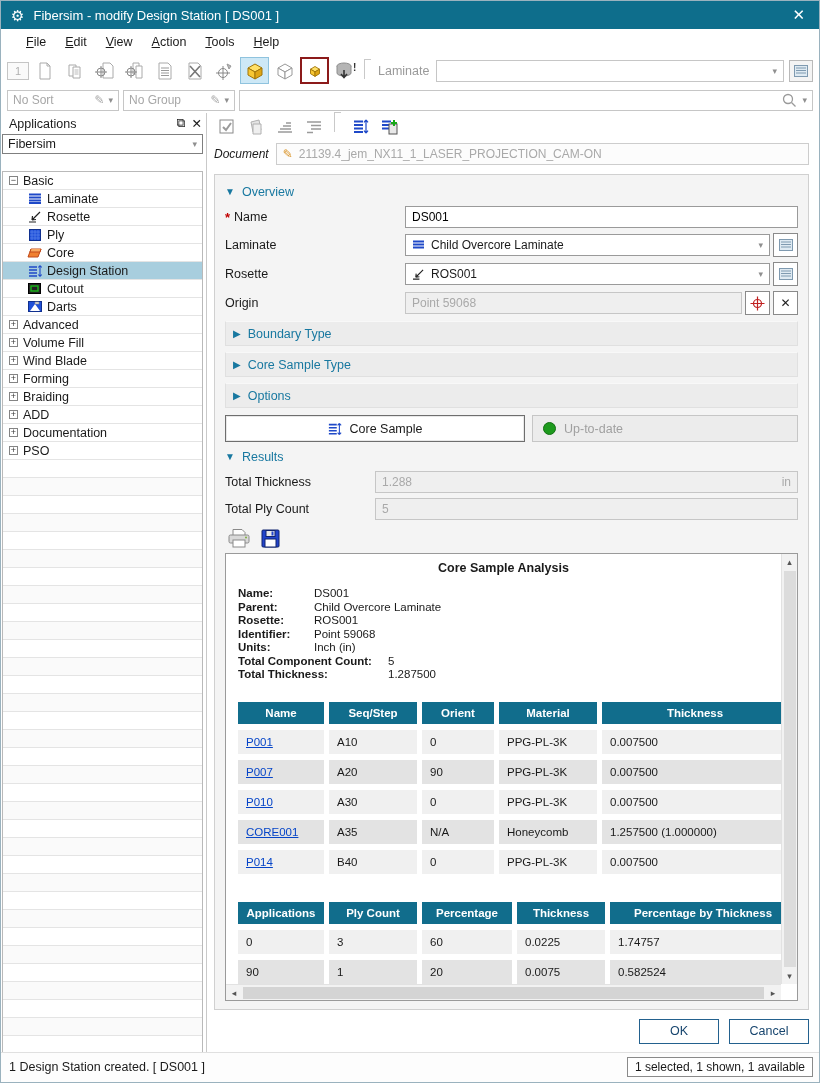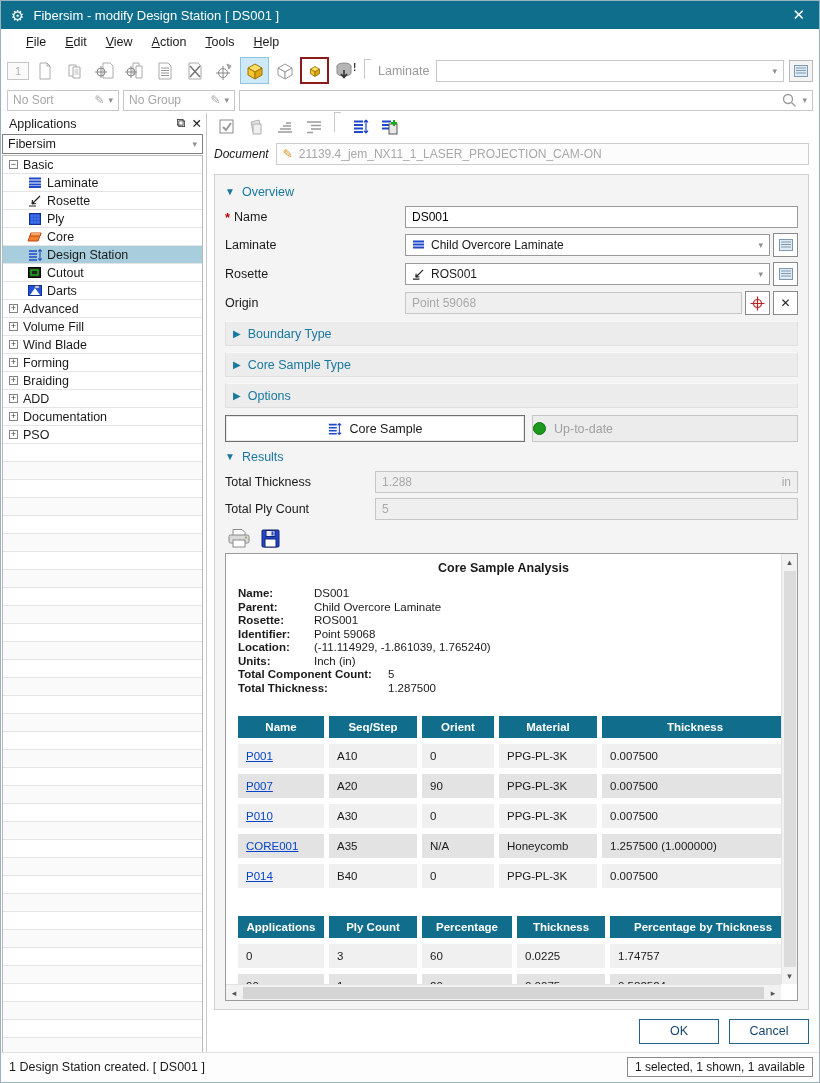--- a/index.html
+++ b/index.html
@@ -36,21 +36,21 @@
   .searchbox { flex:1; height:21px; border:1px solid #c6c6c6; background:#fff; display:flex; align-items:center; padding:0 5px; gap:5px; }
   .searchbox input { flex:1; border:none; outline:none; font:inherit; }
 
   
   .bodyrow { flex:1; display:flex; min-height:0; }
 
   
   .sidebar { width:206px; flex:none; display:flex; flex-direction:column; border-right:1px solid #c9c9c9; }
   .sb-head { height:21px; display:flex; align-items:center; padding:0 4px 0 8px; gap:6px; font-size:12.5px; }
   .sb-head .t { flex:1; }
-  .sb-combo { height:20px; border:1px solid #7f7f7f; margin:0 3px 1px 1px; display:flex; align-items:center; padding:0 5px; font-size:12.5px; background:#fff; }
+  .sb-combo { height:20px; border:1px solid #7f7f7f; margin:0 3px 17px 1px; display:flex; align-items:center; padding:0 5px; font-size:12.5px; background:#fff; }
   .sb-combo .t { flex:1; }
   .tree { font-size:12.5px; border:1px solid #b9b9b9; border-bottom:none; margin-left:1px; margin-right:3px; flex:1; display:flex; flex-direction:column; background:#fff; }
   .trow { height:18px; flex:none; display:flex; align-items:center; border-bottom:1px solid #e4e4e4; padding-left:6px; gap:5px; white-space:nowrap; }
   .trow.child { padding-left:24px; }
   .trow.selected { background:#a8cede; }
   .exp { width:9px; height:9px; flex:none; border:1px solid #848484; background:#fff; font-size:9px; line-height:7px; text-align:center; color:#3a3a3a; }
   .ticon { width:15px; height:13px; flex:none; display:flex; align-items:center; justify-content:center; }
   .sb-filler { flex:1; background:repeating-linear-gradient(to bottom,#ffffff 0 17px,#e4e4e4 17px 18px,#fafafa 18px 35px,#e4e4e4 35px 36px); }
 
   
@@ -70,21 +70,21 @@
   .req { color:#c00000; font-weight:bold; font-size:13px; }
   .input { flex:1; height:22px; border:1px solid #9a9a9a; background:#fff; font:inherit; padding:0 6px; }
   .combo { flex:1; height:22px; border:1px solid #9a9a9a; background:#fff; display:flex; align-items:center; gap:6px; padding:0 6px; }
   .combo .t { flex:1; }
   .dis-field { flex:1; height:22px; border:1px solid #c6c6c6; background:#efefef; color:#a9a9a9; display:flex; align-items:center; padding:0 6px; gap:6px; }
   .dis-field .t { flex:1; }
   .ctrl-btn { width:25px; height:24px; flex:none; border:1px solid #8a8a8a; background:#fff; display:flex; align-items:center; justify-content:center; margin-left:3px; font-weight:bold; }
   .bar { flex:none; height:25px; background:#ececec; border:1px solid #e0e0e0; border-top:1px solid #f8f8f8; margin:3px 0; display:flex; align-items:center; gap:7px; padding:0 7px; color:#1878a0; font-size:12.5px; }
   .csrow { flex:none; display:flex; margin:4px 0 2px 0; gap:7px;align-items:center; }
   .cs-btn { width:300px; height:27px; background:#fff; border:1px solid #6e6e6e; box-shadow:inset 0 0 0 1px #e8e8e8; display:flex; align-items:center; justify-content:center; gap:8px; font-size:12.5px; }
-  .status-field { flex:1; height:27px; border:1px solid #c6c6c6; background:#ececec; display:flex; align-items:center; gap:8px; padding:0 0; color:#a0a0a0; font-size:12.5px; }
+  .status-field { flex:1; height:27px; border:1px solid #c6c6c6; background:#ececec; display:flex; align-items:center; gap:8px; padding:0 10px; color:#a0a0a0; font-size:12.5px; }
   .dot { width:13px; height:13px; border-radius:50%; background:#1d9a1d; border:1px solid #127012; }
   .rlabel { width:150px; }
   .unit { color:#a9a9a9; }
   .iorow { flex:none; height:30px; display:flex; align-items:center; gap:10px; padding:2px 0 2px 2px; }
 
   
   .analysis { flex:1; min-height:0; background:#fff; border:1px solid #9a9a9a; position:relative; font-size:11.5px; }
   .a-content { position:absolute; top:0; left:0; right:16px; bottom:16px; overflow:hidden; padding:7px 12px; }
   .a-title { text-align:center; font-weight:bold; font-size:12.5px; margin-bottom:12px; }
   .a-line { margin:1.5px 0; display:flex; }
@@ -561,24 +561,20 @@
               </div>
             <div class="a-line">
                 <span class="a-label a-lab-sm">Rosette:</span>
                 <span>ROS001</span>
               </div>
             <div class="a-line">
                 <span class="a-label a-lab-sm">Identifier:</span>
                 <span>Point 59068</span>
               </div>
             <div class="a-line">
-                <span class="a-label a-lab-sm">Location:</span>
-                <span>(-11.114929, -1.861039, 1.765240)</span>
-              </div>
-            <div class="a-line">
                 <span class="a-label a-lab-sm">Units:</span>
                 <span>Inch (in)</span>
               </div>
             <div class="a-line">
                 <span class="a-label a-lab-lg">Total Component Count:</span>
                 <span>5</span>
               </div>
             <div class="a-line">
                 <span class="a-label a-lab-lg">Total Thickness:</span>
                 <span>1.287500</span>

